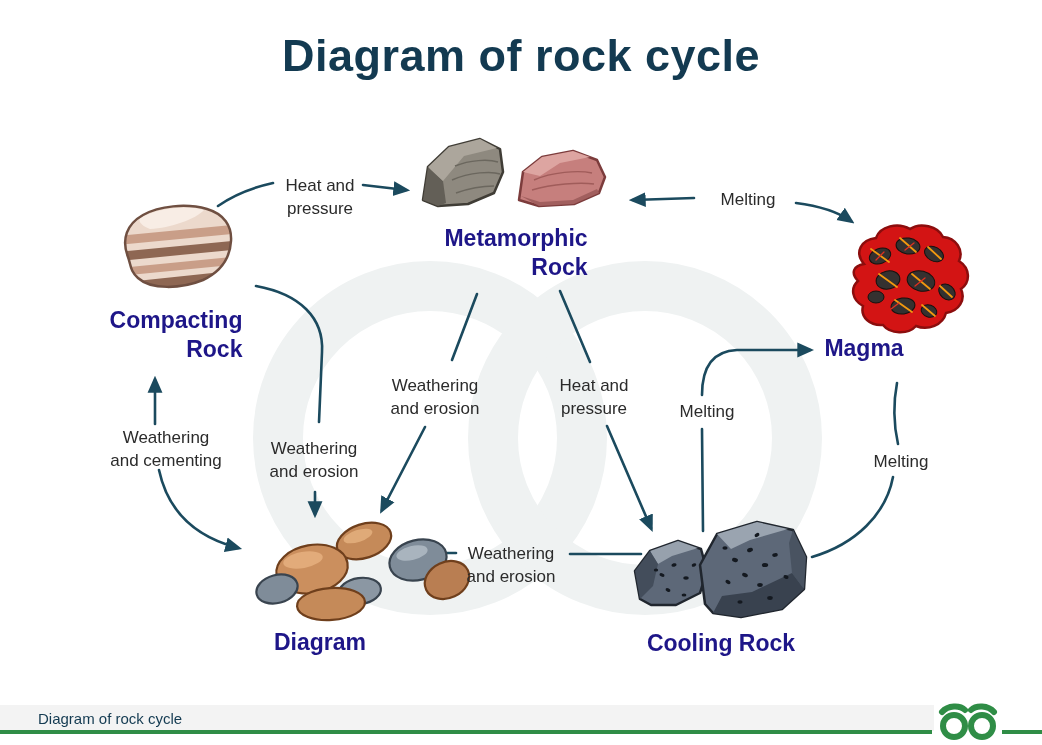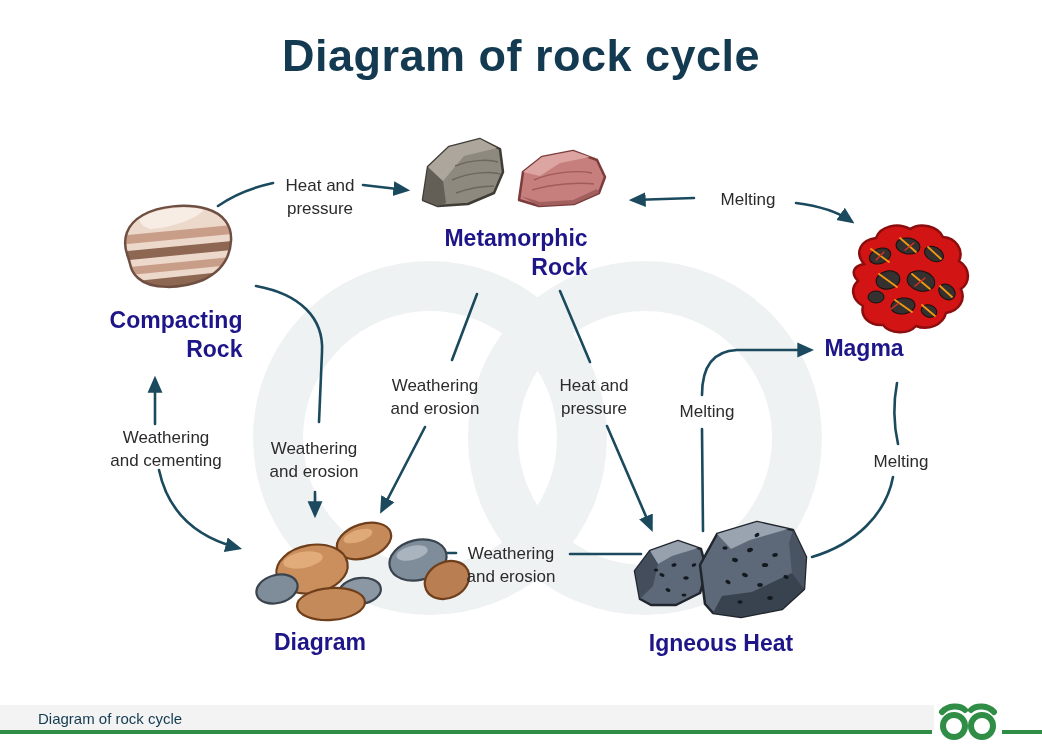--- a/index.html
+++ b/index.html
@@ -185,21 +185,21 @@
     <div>Compacting</div>
     <div>Rock</div>
   </div>
   <div class="node-lbl" style="left:864px;top:334px">
     <div>Magma</div>
   </div>
   <div class="node-lbl" style="left:320px;top:628px">
     <div>Diagram</div>
   </div>
   <div class="node-lbl" style="left:721px;top:629px">
-    <div>Igneous Heat</div>
+    <div>Cooling Rock</div>
   </div>
 
   <div class="edge-lbl" style="left:320px;top:174px">
     <div>Heat and</div>
     <div>pressure</div>
   </div>
   <div class="edge-lbl" style="left:748px;top:188px">
     <div>Melting</div>
   </div>
   <div class="edge-lbl" style="left:435px;top:374px">

